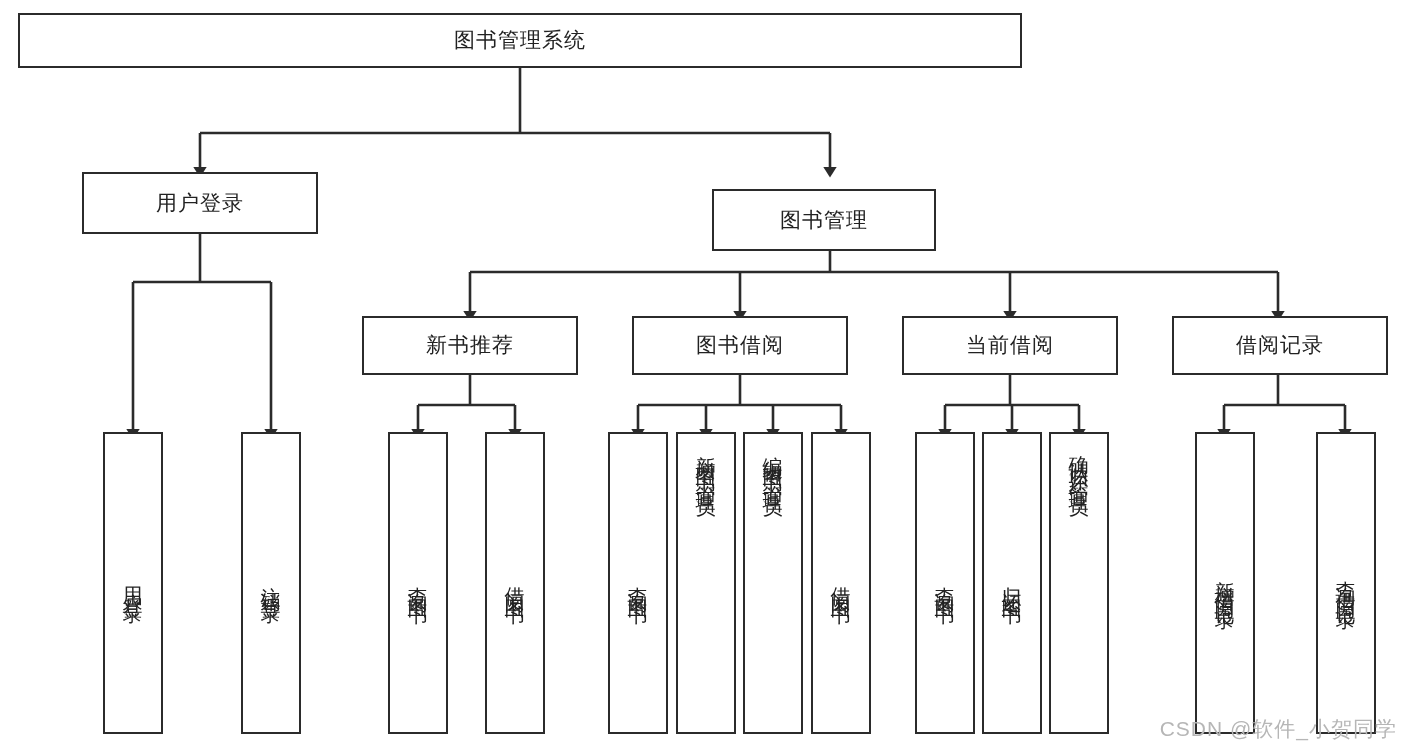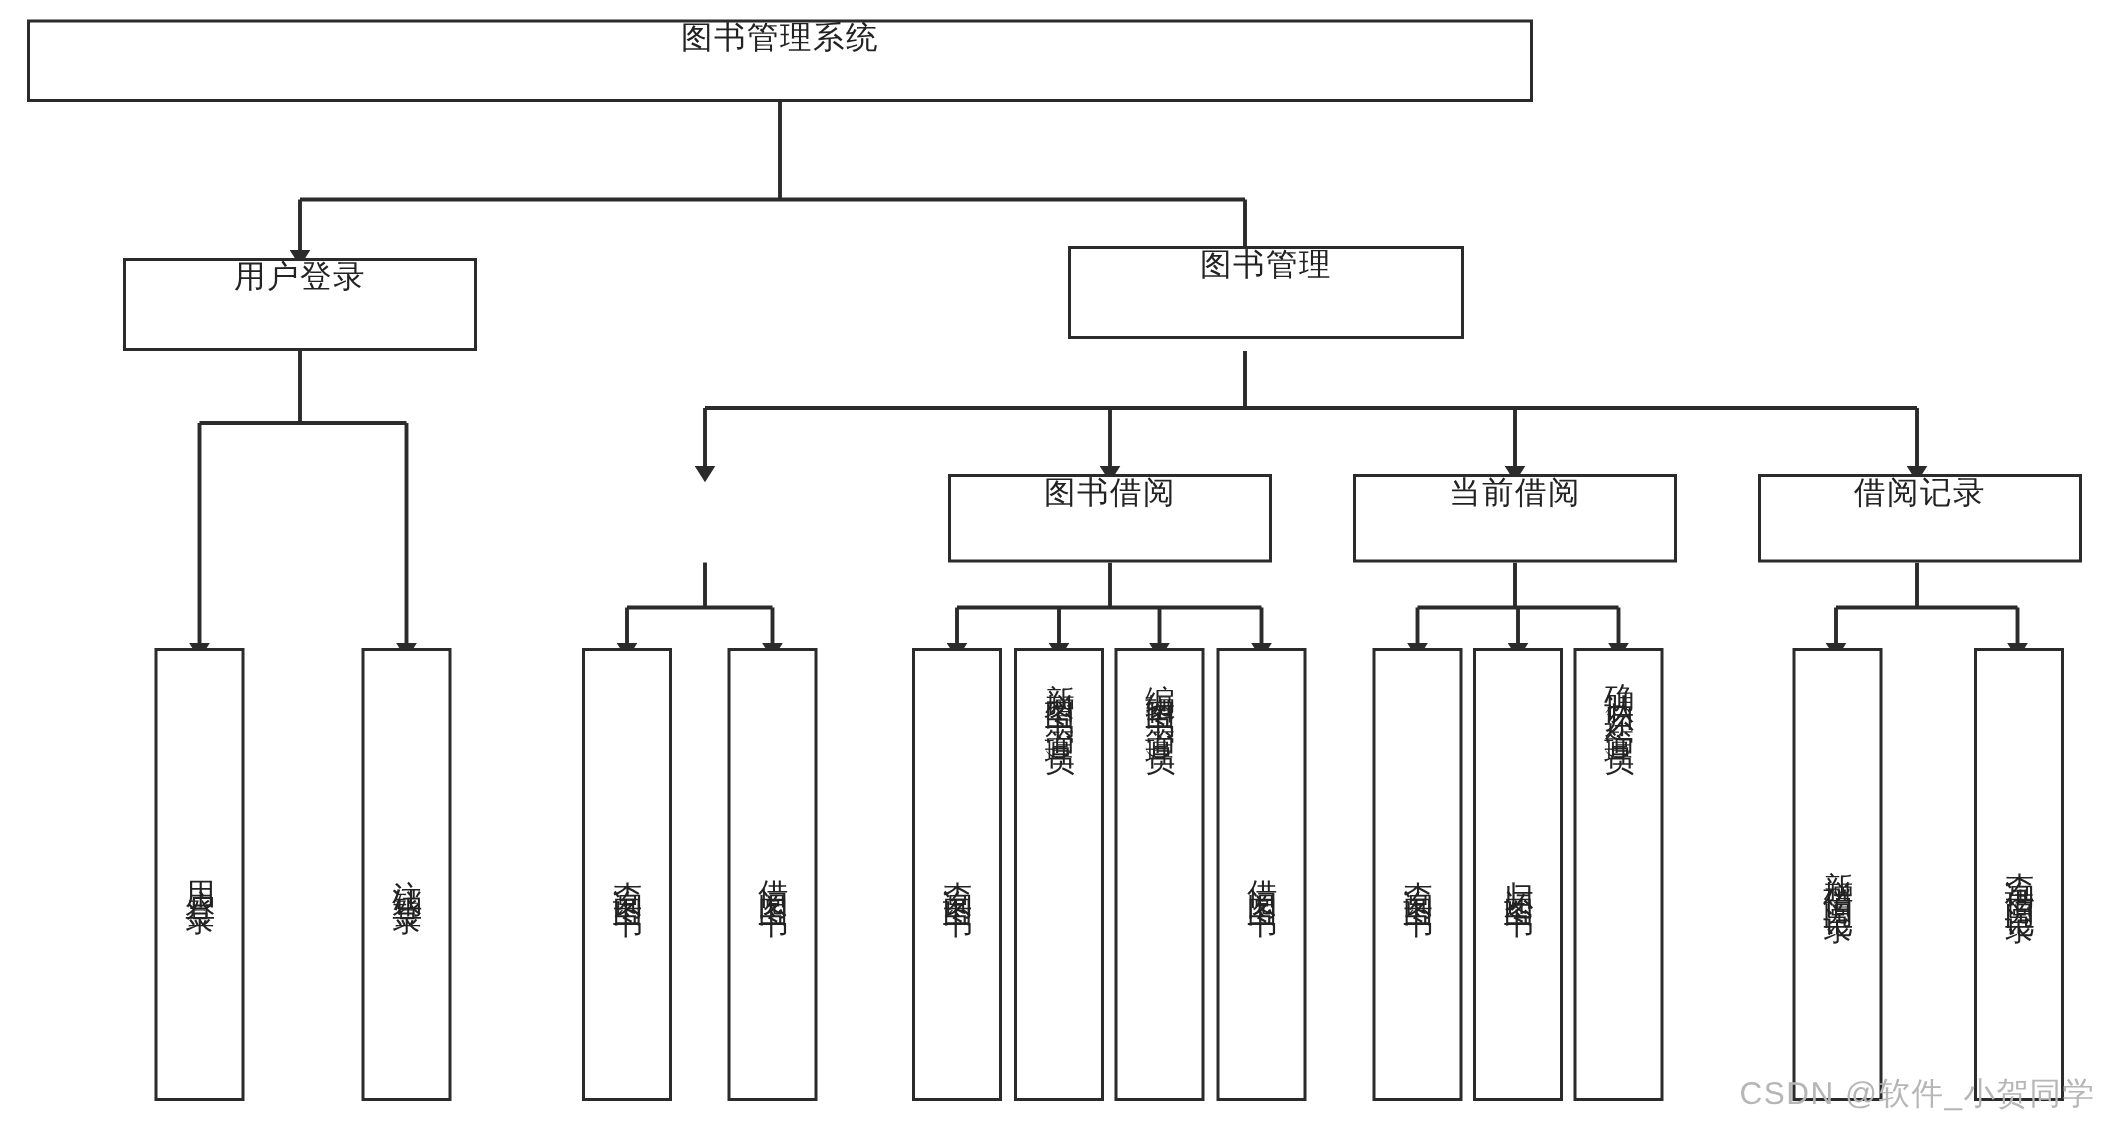--- a/index.html
+++ b/index.html
@@ -25,20 +25,21 @@
     width: 1405px;
     height: 747px;
     pointer-events: none;
   }
   .node {
     position: absolute;
     box-sizing: border-box;
     background: #ffffff;
     border: 2.5px solid #2b2b2b;
     display: flex;
+    align-items: center;
     justify-content: center;
     z-index: 2;
   }
   .node .label {
     color: #222222;
     font-size: 21px;
     line-height: 1.08;
     letter-spacing: 1px;
     text-align: center;
     white-space: nowrap;
@@ -131,24 +132,27 @@
   </svg>
 
   <div class="node horiz" style="left:18px; top:13px; width:1004px; height:55px;">
     <span class="label">图书管理系统</span>
   </div>
 
   <div class="node horiz" style="left:82px; top:172px; width:236px; height:62px;">
     <span class="label">用户登录</span>
   </div>
 
-  <div class="node horiz" style="left:712px; top:164px; width:264px; height:62px;">
+  <div class="node horiz" style="left:712px; top:189px; width:224px; height:62px;">
     <span class="label">图书管理</span>
   </div>
 
+  <div class="node horiz" style="left:362px; top:316px; width:216px; height:59px;">
+    <span class="label">新书推荐</span>
+  </div>
 
   <div class="node horiz" style="left:902px; top:316px; width:216px; height:59px;">
     <span class="label">当前借阅</span>
   </div>
 
   <div class="node horiz" style="left:632px; top:316px; width:216px; height:59px;">
     <span class="label">图书借阅</span>
   </div>
 
   <div class="node horiz" style="left:1172px; top:316px; width:216px; height:59px;">

